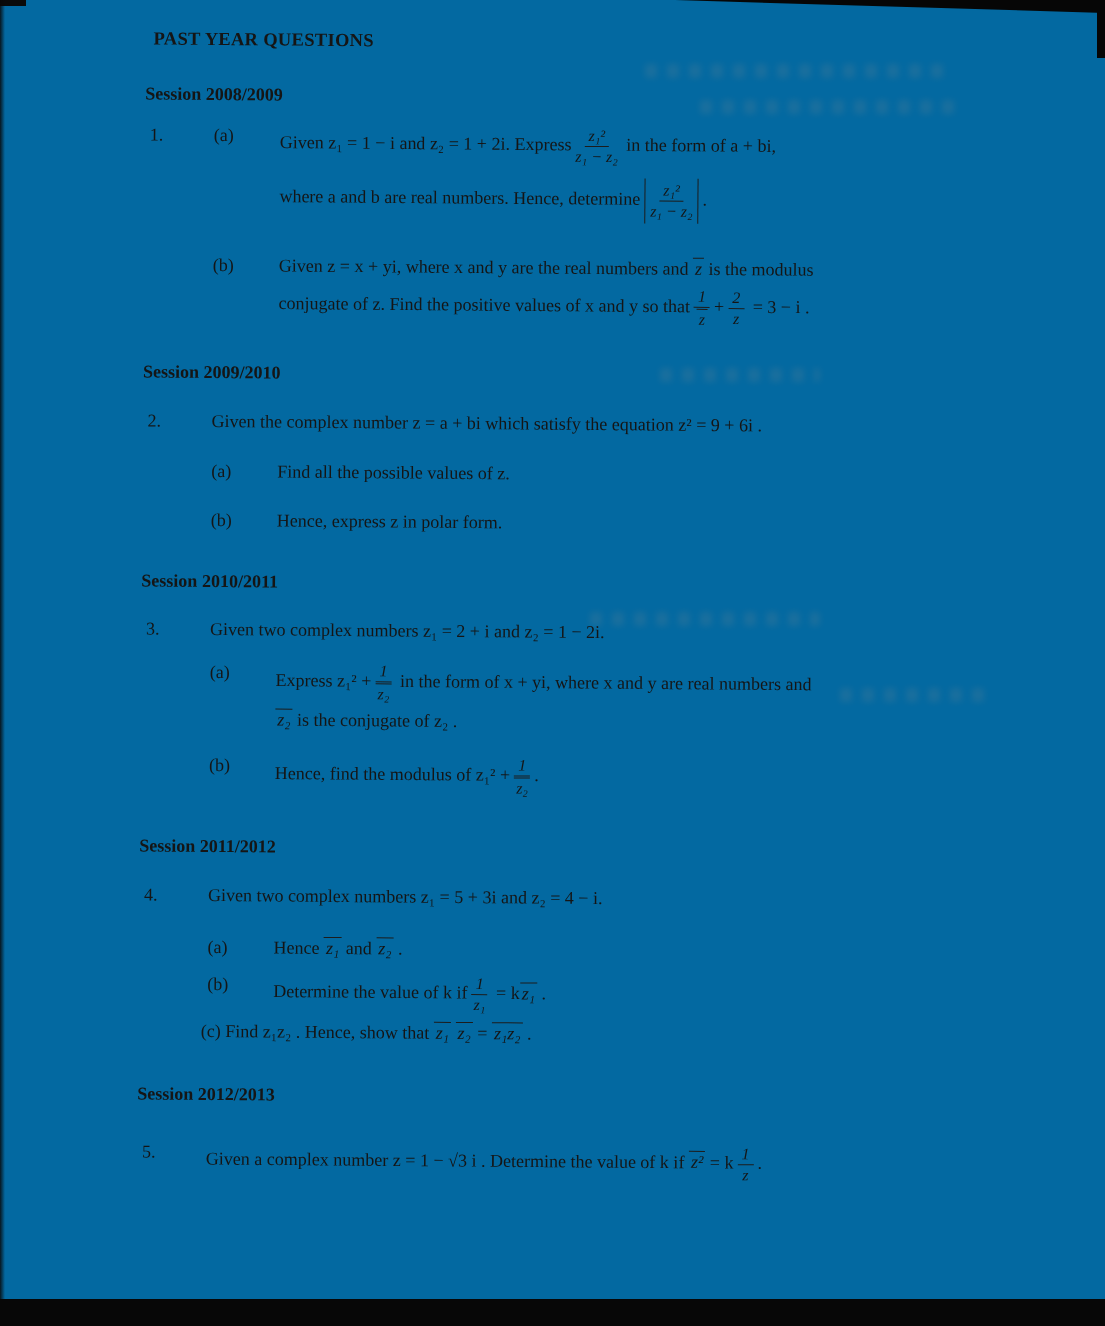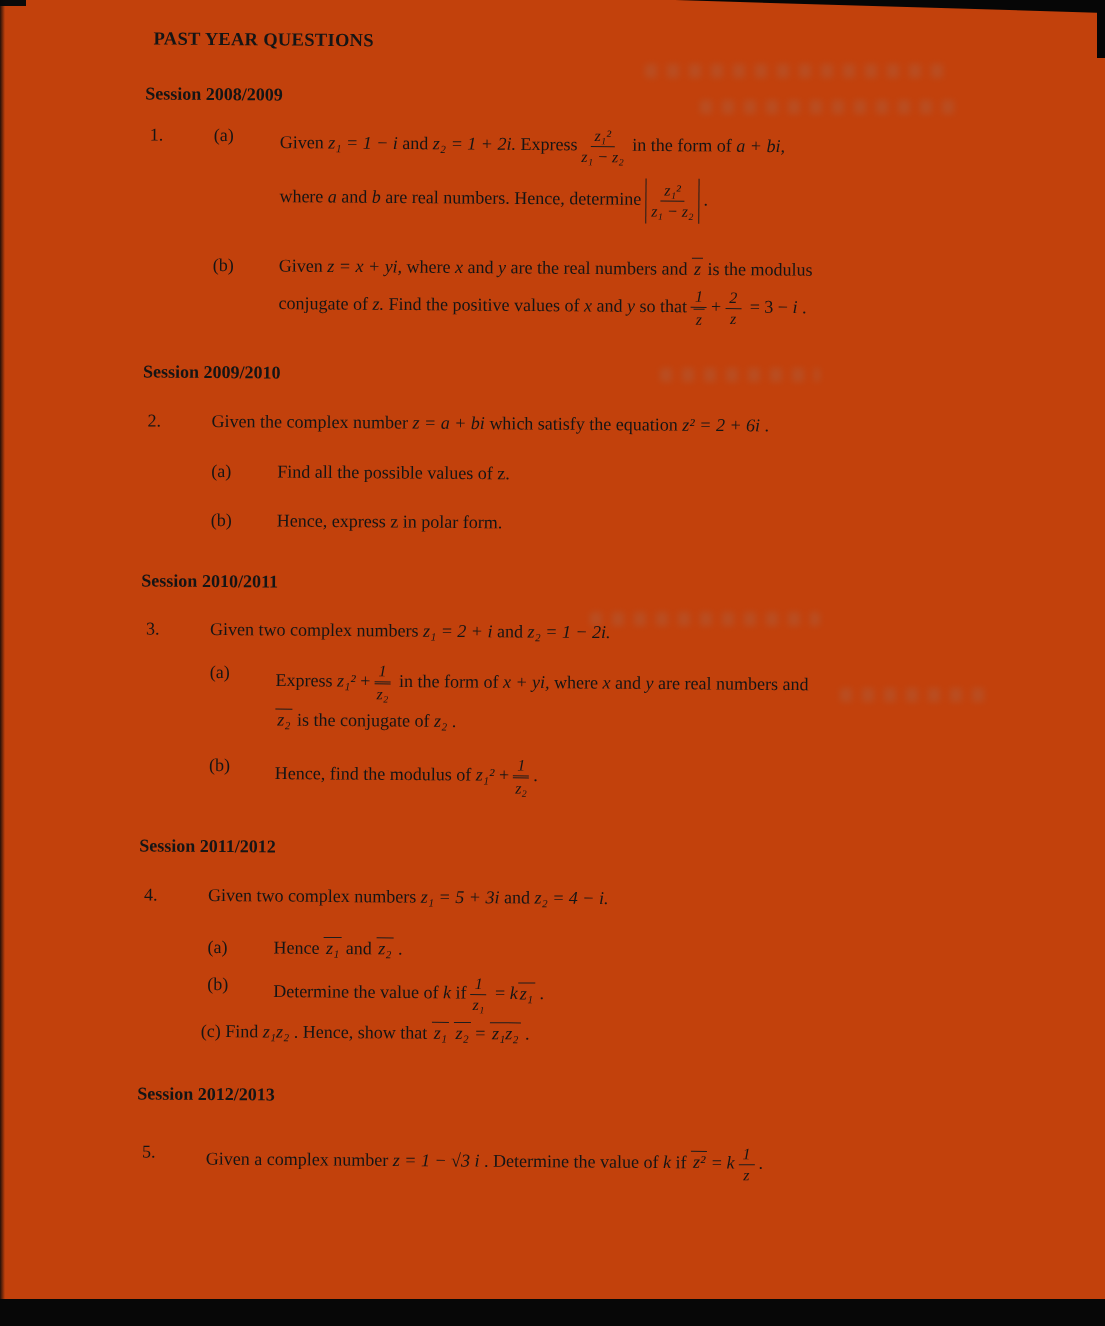--- a/index.html
+++ b/index.html
@@ -1,16 +1,16 @@
 <!DOCTYPE html>
 <html><head>
 <meta charset="utf-8">
 <style>
   html,body{margin:0;padding:0;background:#222;}
-  .scan{position:relative;width:1105px;height:1326px;background:#c2410c;overflow:hidden;}
+  .scan{position:relative;width:1105px;height:1326px;background:#0369a1;overflow:hidden;}
 
   
   .edge-bottom{position:absolute;left:0;bottom:0;width:100%;height:27px;background:#070707;}
   .edge-left{position:absolute;left:0;top:0;height:100%;width:5px;
              background:linear-gradient(90deg,rgba(8,8,8,.85),rgba(8,8,8,0));}
   .corner-tr{position:absolute;top:0;right:0;width:0;height:0;
              border-top:13px solid #060606;border-left:430px solid transparent;}
   .corner-tr2{position:absolute;top:0;right:0;width:8px;height:58px;background:#060606;}
   .corner-tl{position:absolute;top:0;left:0;width:26px;height:6px;background:#0a0a0a;}
   .bleed{position:absolute;height:14px;border-radius:3px;filter:blur(3px);opacity:.16;
@@ -31,21 +31,21 @@
   .session{font-weight:bold;font-size:18px;}
 
   .row{display:flex;align-items:flex-start;}
   .num{width:64px;flex:none;padding-left:5px;}
   .lbl{width:66px;flex:none;}
   .txt{flex:1;}
   .wide{flex:1;}
   .indent-c{margin-left:-6px;}
   .line{min-height:24px;}
 
-  .m{font-style:italic;}
+  .m{}
   .frac{display:inline-flex;flex-direction:column;align-items:center;vertical-align:middle;
         font-size:16px;line-height:1.12;font-style:italic;margin:0 4px;}
   .frac .fn{padding:0 4px 1px;border-bottom:1.4px solid #1c1c1c;}
   .frac .fd{padding-top:1px;}
   .ovl{display:inline-block;border-top:1.5px solid #1c1c1c;line-height:1.08;
        padding:1px 2px 0;font-style:italic;}
   .abs{display:inline-flex;align-items:center;vertical-align:middle;
        border-left:1.7px solid #1c1c1c;border-right:1.7px solid #1c1c1c;
        padding:3px 5px;margin:0 4px;}
   .abs .frac{margin:0;}
@@ -104,21 +104,21 @@
               <span class="fn">2</span>
               <span class="fd">z</span>
             </span><span class="t"> = 3 − </span><span class="m">i</span><span class="t"> .</span></div>
       </div>
     </div>
 
     <div class="session mt36">Session 2009/2010</div>
 
     <div class="row mt26">
       <div class="num">2.</div>
-      <div class="wide"><span class="t">Given the complex number </span><span class="m">z = a + bi</span><span class="t"> which satisfy the equation </span><span class="m">z² = 2 + 6i</span><span class="t"> .</span></div>
+      <div class="wide"><span class="t">Given the complex number </span><span class="m">z = a + bi</span><span class="t"> which satisfy the equation </span><span class="m">z² = 9 + 6i</span><span class="t"> .</span></div>
     </div>
     <div class="row mt26">
       <div class="num"></div>
       <div class="lbl">(a)</div>
       <div class="txt"><span class="t">Find all the possible values of z.</span></div>
     </div>
     <div class="row mt26">
       <div class="num"></div>
       <div class="lbl">(b)</div>
       <div class="txt"><span class="t">Hence, express z in polar form.</span></div>

